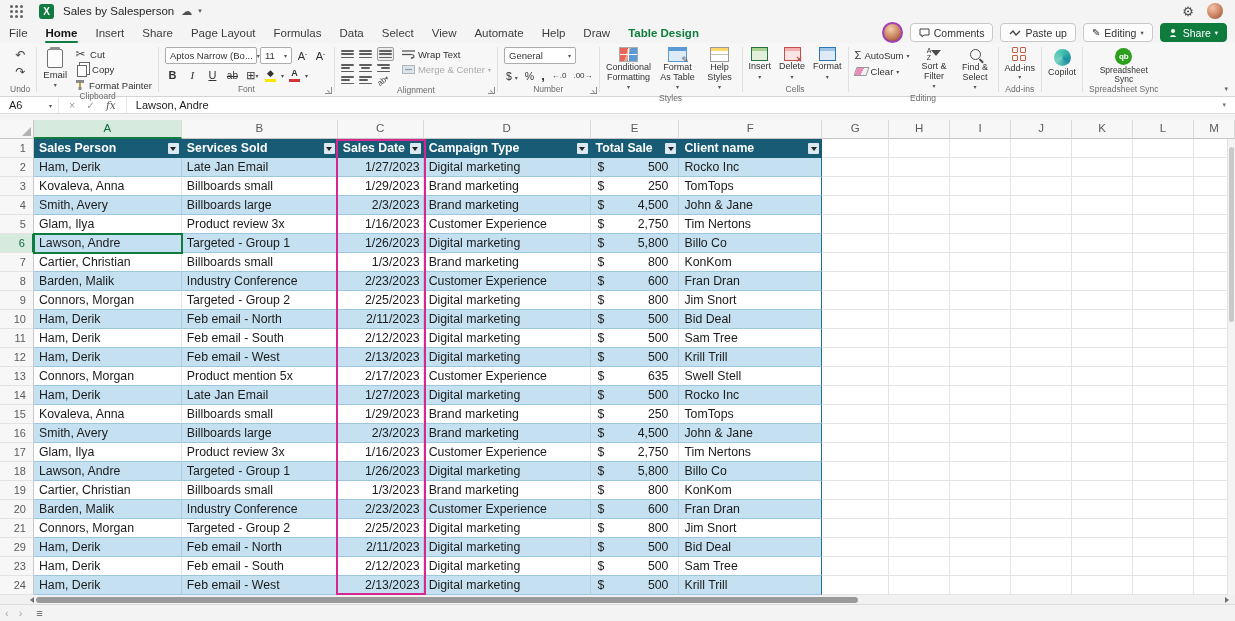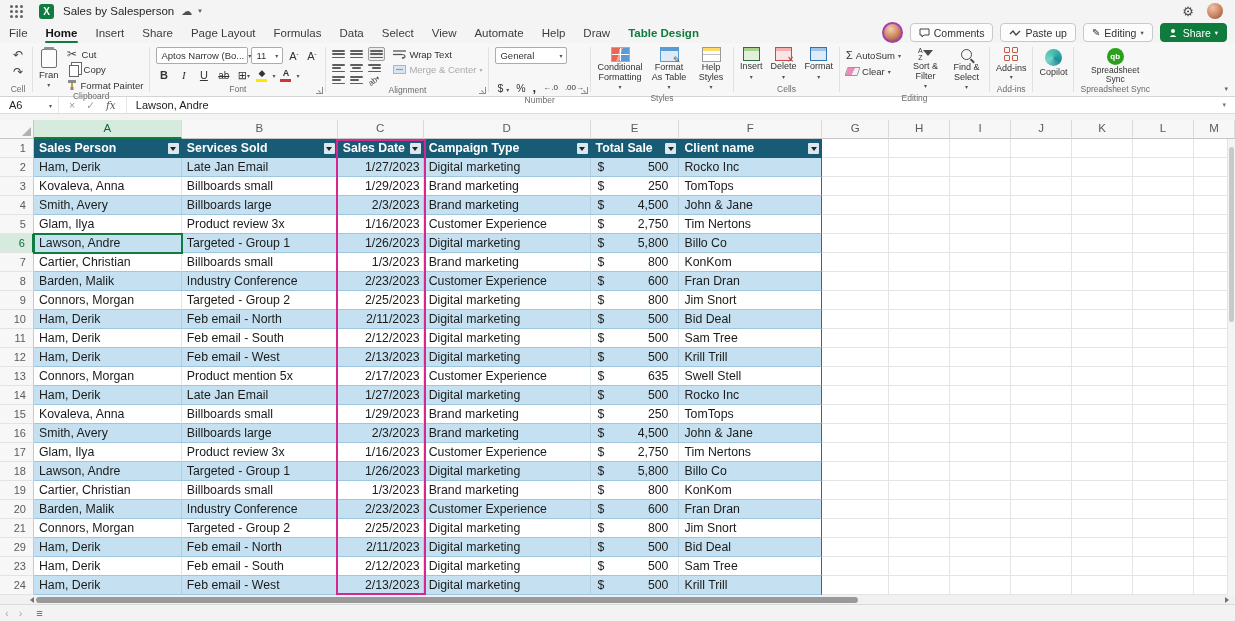--- a/index.html
+++ b/index.html
@@ -192,30 +192,30 @@
       </span>
     </div>
   </div>
 
   <div class="ribbon">
     <div class="rgroup">
       <div class="gbody col ctr" style="gap:1px">
         <span class="g16">↶</span>
         <span class="g16">↷</span>
       </div>
-      <div class="glabel">Cell</div>
+      <div class="glabel">Undo</div>
     </div>
     <div class="gsep"></div>
 
     <div class="rgroup">
       <div class="gbody" style="gap:7px">
         <div class="col ctr" style="gap:1px">
           <span class="pasteic"></span>
           <span class="sm">
-              <span>Fran</span>
+              <span>Email</span>
             </span>
           <span class="dd">▾</span>
         </div>
         <div class="col" style="gap:2px;padding-top:1px">
           <span class="sm">
               <span class="g16" style="width:13px;height:12px">✂</span>
               <span>Cut</span>
             </span>
           <span class="sm">
               <span class="copyic"></span>
@@ -344,21 +344,21 @@
               <span class="dd" style="color:#ABABAB">▾</span>
             </span>
         </div>
       </div>
       <div class="glabel">Alignment</div>
       <span class="lnch"></span>
     </div>
     <div class="gsep"></div>
 
     <div class="rgroup">
-      <div class="gbody col" style="gap:16px">
+      <div class="gbody col" style="gap:4px">
         <span class="selbox1" style="width:72px">
             <span>General</span>
             <span class="dd">▾</span>
           </span>
         <div style="display:flex;gap:7px;align-items:center;font-size:10.5px;color:#333;padding-left:2px">
           <span><span>$</span> <span class="dd">▾</span></span>
           <span>%</span>
           <span style="font-weight:bold;font-size:13px">,</span>
           <span style="font-size:8px">←.0</span>
           <span style="font-size:8px">.00→</span>

